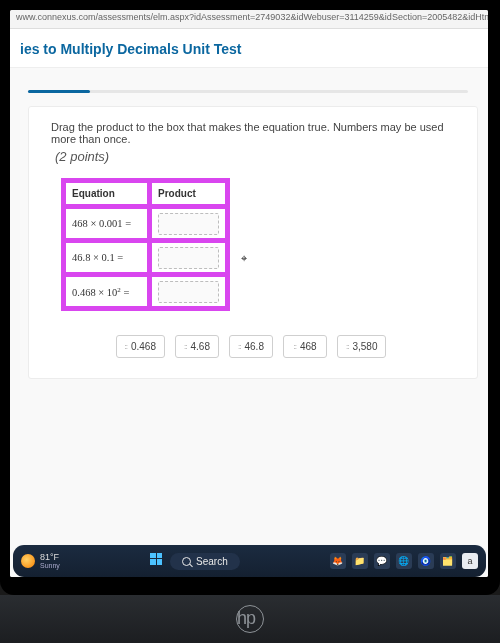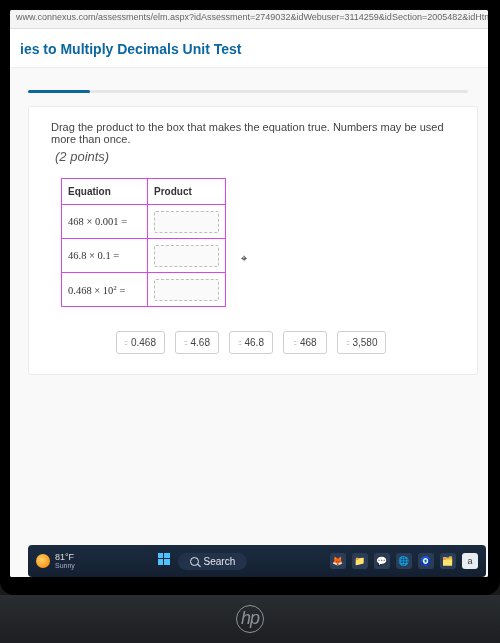--- a/index.html
+++ b/index.html
@@ -37,21 +37,21 @@
   }
   .card {
     background: #fff; border: 1px solid #ececec; border-radius: 3px;
     padding: 14px 16px 20px 22px;
   }
   .instr { font-size: 11px; color: #444; margin-bottom: 4px; }
   .pts { font-size: 13px; font-style: italic; color: #555; margin-bottom: 14px; padding-left: 4px;}
   .work { padding-left: 10px; }
   table.eq { border-collapse: collapse; margin-bottom: 24px; }
   table.eq th, table.eq td {
-    border: 1px solid #d946ef; font-size: 10px; color: #333;
+    border: 5px solid #d946ef; font-size: 10px; color: #333;
     padding: 0 6px; height: 34px; text-align: left; vertical-align: middle;
   }
   table.eq th { font-weight: 600; height: 26px; }
   .col-eq { width: 86px; }
   .col-pr { width: 78px; }
   .expr { font-family: "Cambria Math","Times New Roman",serif; font-size: 10.5px; white-space: nowrap; }
   .sup { font-size: 7px; vertical-align: super; }
   .drop {
     display: block; height: 22px; border: 1px dashed #bdbdbd; background: #fafafa;
     border-radius: 2px;
@@ -61,22 +61,22 @@
   }
   .choices { display: flex; gap: 10px; justify-content: center; padding-right: 20px; }
   .chip {
     border: 1px solid #cfcfcf; background: #fff; font-size: 10px; color: #444;
     padding: 5px 8px; border-radius: 3px; min-width: 44px; text-align: center;
     display: flex; align-items: center; gap: 4px; justify-content: center;
     cursor: grab;
   }
   .grip { color: #999; font-size: 8px; letter-spacing: -1px; }
   .taskbar {
-    position: absolute; left: 28px; right: 14px; bottom: 18px; height: 32px;
-    background: linear-gradient(#1b2b40,#142030); border-radius: 4px;
+    position: absolute; left: 13px; right: 14px; bottom: 18px; height: 32px;
+    background: linear-gradient(#1b2b40,#142030); border-radius: 11px;
     display: flex; align-items: center; color: #ddd; font-size: 10px;
     padding: 0 8px; gap: 8px;
   }
   .tb-left { display:flex; align-items:center; gap:5px; }
   .sun { width:14px; height:14px; border-radius:50%;
     background: radial-gradient(circle at 40% 40%, #ffd166, #f77f00); }
   .temp { font-size:9px; line-height:1; }
   .temp span { display:block; font-size:7px; color:#aac; }
   .tb-center { flex:1; display:flex; justify-content:center; align-items:flex-start; gap:8px; }
   .win-icon { width:12px; height:12px; display:grid; grid-template:1fr 1fr/1fr 1fr; gap:1px; }
@@ -91,23 +91,23 @@
   .tb-right { display:flex; align-items:center; gap:6px; }
   .tb-ico { width:16px; height:16px; border-radius:3px; background:#2a3c56;
     display:flex; align-items:center; justify-content:center; font-size:9px; color:#cfe3ff; }
   .tb-ico.lite { background:#e9edf2; color:#333; }
   .base {
     position:absolute; left:0; bottom:0; width:500px; height:48px;
     background: linear-gradient(#2a2d31,#1c1e21);
     display:flex; align-items:center; justify-content:center;
   }
   .hp-logo {
-    font-family: Arial, sans-serif; font-size:18px; font-style:italic; font-weight:300;
+    font-family: Arial, sans-serif; font-size:18px; font-weight:300;
     color:#8d9297; letter-spacing:-1px; border:1.5px solid #8d9297; border-radius:50%;
-    width:28px; height:28px; line-height:25px; text-align:center;
+    width:28px; height:28px; line-height:25px; text-align:left;
   }
 </style>
 </head>
 <body>
 
 <div class="bezel">
   <div class="screen">
 
     <div class="chrome-url">www.connexus.com/assessments/elm.aspx?idAssessment=2749032&amp;idWebuser=3114259&amp;idSection=2005482&amp;idHtmllet=13603791&amp;a</div>
 

